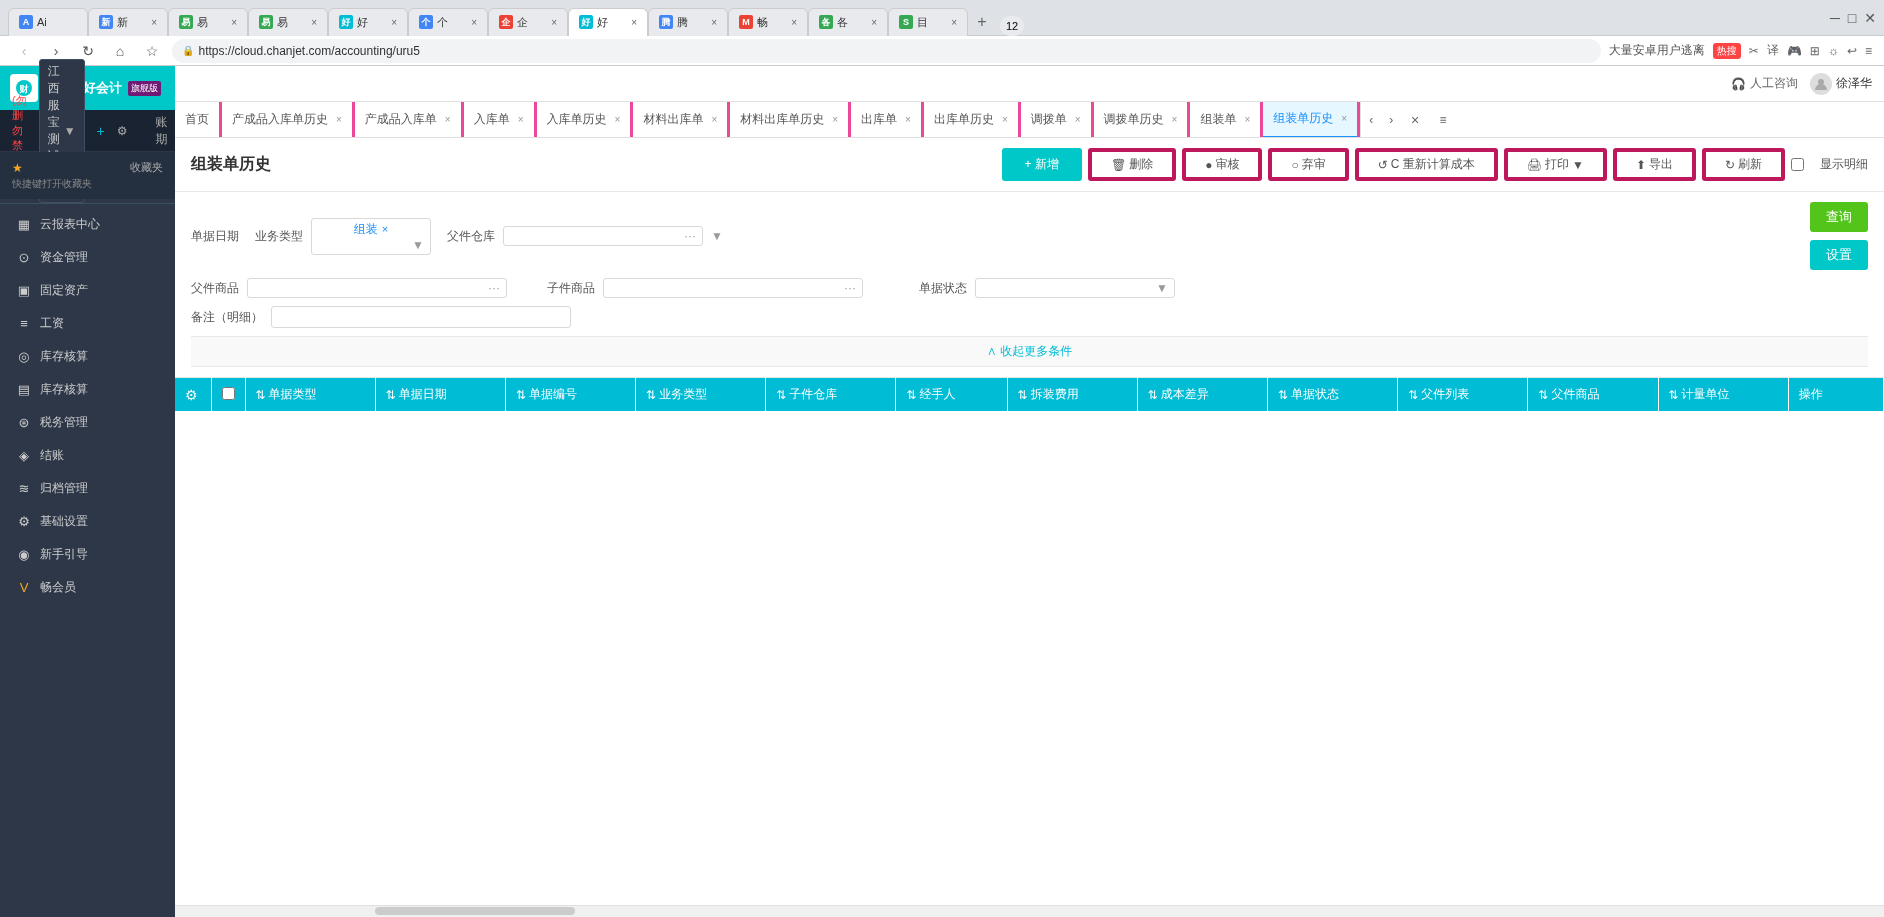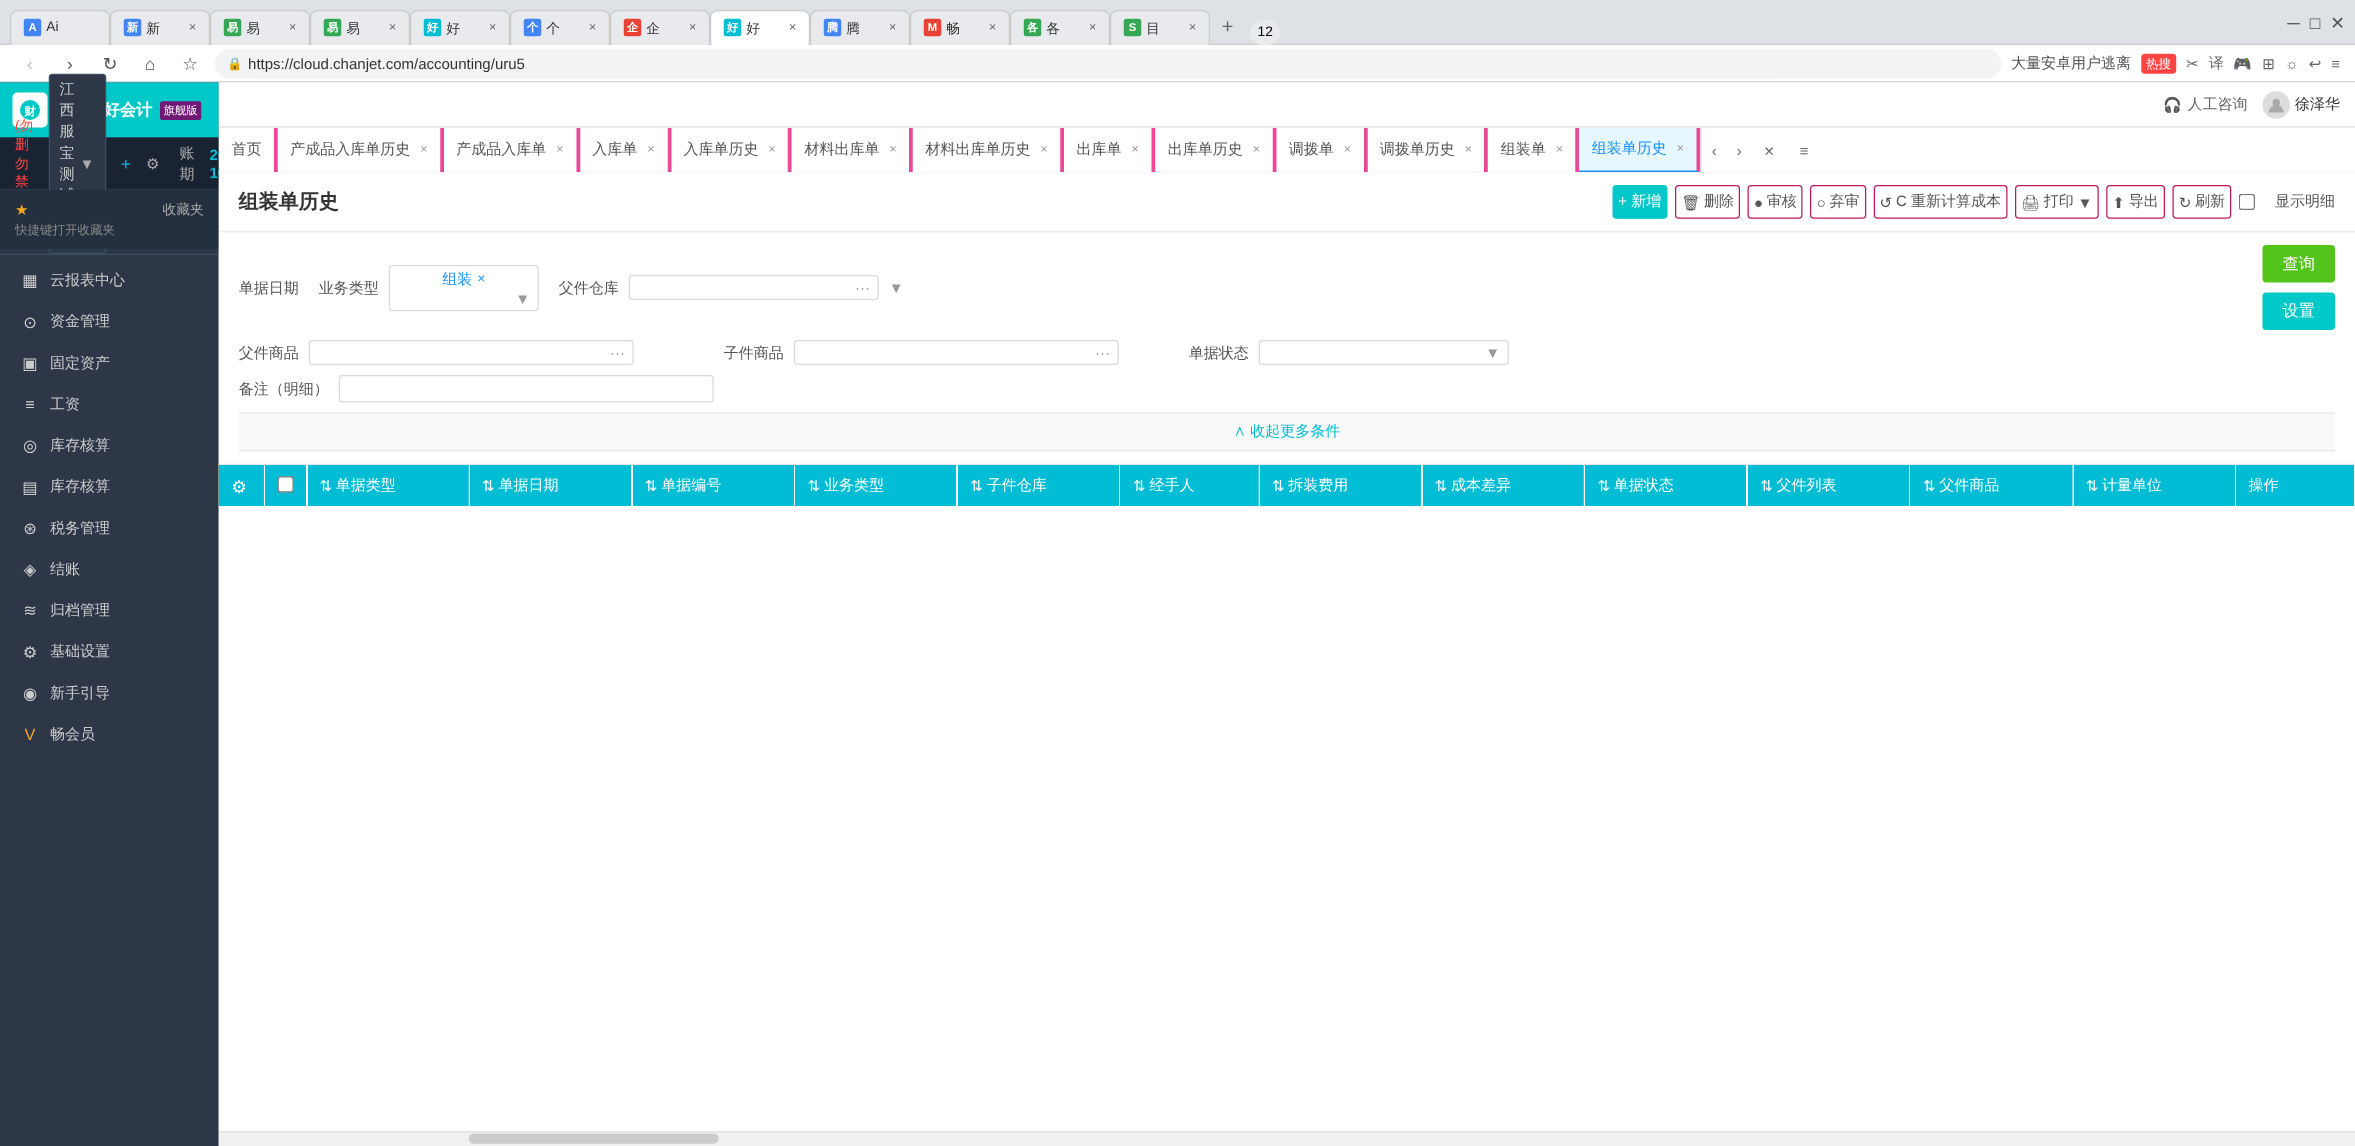--- a/index.html
+++ b/index.html
@@ -51,21 +51,21 @@
     .nav-tab.active { background: #e6f7ff; color: #1890ff; border-bottom: 2px solid #1890ff; }
     .nav-tab .tab-x { font-size: 10px; color: #999; margin-left: 4px; cursor: pointer; }
     .nav-tabs-arrows { display: flex; align-items: center; border-left: 1px solid #e0e0e0; }
     .nav-tabs-arrow { width: 20px; height: 36px; display: flex; align-items: center; justify-content: center; cursor: pointer; color: #666; }
     .nav-tabs-close { width: 28px; height: 36px; display: flex; align-items: center; justify-content: center; cursor: pointer; color: #666; font-size: 14px; }
 
     
     .page-header { background: #fff; padding: 10px 16px; display: flex; align-items: center; justify-content: space-between; border-bottom: 1px solid #e8e8e8; }
     .page-title { font-size: 16px; font-weight: bold; color: #333; }
     .header-actions { display: flex; align-items: center; gap: 6px; }
-    .action-btn { display: flex; align-items: center; gap: 3px; padding: 4px 4px; border: 1px solid #be185d; border-radius: 3px; background: white; cursor: pointer; font-size: 12px; color: #555; }
+    .action-btn { display: flex; align-items: center; gap: 3px; padding: 4px 19px; border: 4px solid #be185d; border-radius: 3px; background: white; cursor: pointer; font-size: 12px; color: #555; }
     .action-btn.primary { background: #00c8c8; color: white; border-color: #00c8c8; }
     .show-detail-check { display: flex; align-items: center; gap: 16px; font-size: 12px; color: #555; }
 
     
     .filter-area { background: #fff; padding: 10px 16px; border-bottom: 1px solid #e8e8e8; }
     .filter-row { display: flex; align-items: center; gap: 16px; margin-bottom: 8px; flex-wrap: wrap; }
     .filter-label { color: #555; font-size: 12px; white-space: nowrap; }
     .date-filters { display: flex; align-items: center; gap: 4px; }
     .date-btn { padding: 2px 8px; border: 1px solid #d9d9d9; border-radius: 3px; background: white; cursor: pointer; font-size: 12px; color: #555; }
     .date-btn.active { background: #00c8c8; color: white; border-color: #00c8c8; }
@@ -226,21 +226,21 @@
     </div>
 
     <div class="app-header" style="background:#1a2332;height:42px;border-bottom:1px solid #2d3748;">
       <span class="forbidden-tag">(勿删勿禁用)</span>
       <div class="app-header-company" style="background:#2d3748;border-color:#3d4f63;color:#ccc;">
         <span>江西服宝测试专用</span>
         <span style="color:#aaa;">▼</span>
       </div>
       <span style="color:#00bcd4;cursor:pointer;margin-left:4px;font-size:14px;">+</span>
       <span style="color:#aaa;margin-left:4px;cursor:pointer;">⚙</span>
-      <span class="period-label" style="color:#aaa;margin-left:8px;">账期</span>
+      <span class="period-label" style="color:#aaa;margin-left:20px;">账期</span>
       <span class="period-value" style="color:#00bcd4;margin-left:4px;">2021-10</span>
       <span class="calendar-icon" style="margin-left:2px;color:#00bcd4;">📅</span>
     </div>
 
     <div class="sidebar-section" style="background:#243040;padding:8px 12px;">
       <div style="display:flex;align-items:center;justify-content:space-between;">
         <span style="color:#f5a623;">★</span>
         <span class="favorites-title">收藏夹</span>
       </div>
       <div style="color:#888;font-size:10px;margin-top:2px;">快捷键打开收藏夹</div>
@@ -452,21 +452,21 @@
       <div class="filter-row">
 
         <div style="display:flex;align-items:center;gap:8px;">
           <span class="filter-label">父件商品</span>
           <div style="display:flex;align-items:center;border:1px solid #d9d9d9;border-radius:3px;padding:2px 6px;min-width:260px;">
             <span style="flex:1;"></span>
             <span style="color:#999;cursor:pointer;">···</span>
           </div>
         </div>
 
-        <div style="display:flex;align-items:center;gap:8px;margin-left:56px;">
+        <div style="display:flex;align-items:center;gap:8px;margin-left:24px;">
           <span class="filter-label">子件商品</span>
           <div style="display:flex;align-items:center;border:1px solid #d9d9d9;border-radius:3px;padding:2px 6px;min-width:260px;">
             <span style="flex:1;"></span>
             <span style="color:#999;cursor:pointer;">···</span>
           </div>
         </div>
 
         <div style="display:flex;align-items:center;gap:8px;margin-left:40px;">
           <span class="filter-label">单据状态</span>
           <div style="display:flex;align-items:center;border:1px solid #d9d9d9;border-radius:3px;padding:2px 6px;min-width:200px;">

